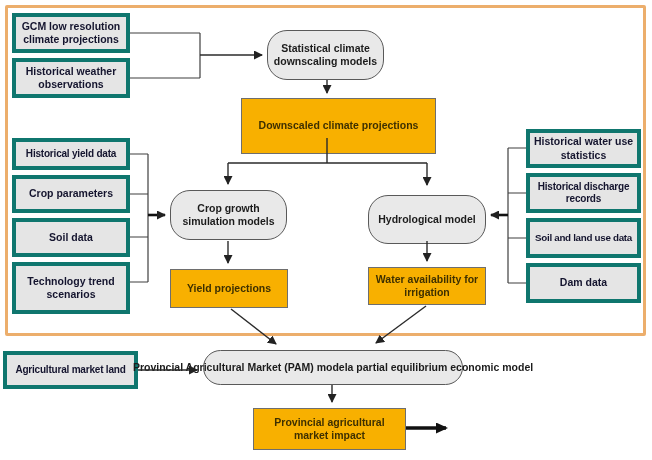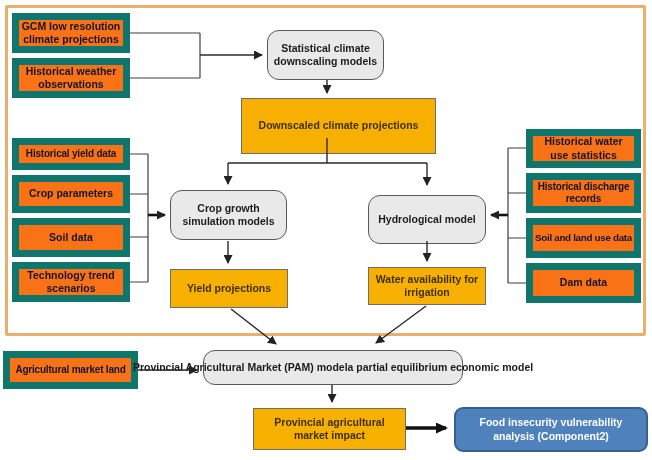--- a/index.html
+++ b/index.html
@@ -8,22 +8,22 @@
     font-family:"Liberation Sans",sans-serif;
   }
   .frame{
     position:absolute;left:5px;top:5px;width:641px;height:331px;
     border:3px solid #ECAE6C;border-radius:2px;box-sizing:border-box;background:transparent;
   }
   .box{
     position:absolute;box-sizing:border-box;display:flex;align-items:center;justify-content:center;
     text-align:center;font-size:10.5px;font-weight:bold;line-height:1.25;padding:2px 2px;
   }
-  .data{background:#f97316;border:7px solid #0f766e;color:#14142e;}
-  .model{background:#E9E9E9;border:1.5px solid #595959;border-radius:12px;color:#1c1c1c;}
+  .data{background:#e5e5e5;border:4px solid #0f766e;color:#14142e;}
+  .model{background:#E9E9E9;border:1.5px solid #595959;border-radius:20px;color:#1c1c1c;}
   .result{background:#F8B000;border:1.5px solid #6E6E6E;color:#3e3000;}
   .final{background:#4F81BD;border:2px solid #36618E;border-radius:9px;color:#ffffff;}
   .pamline{white-space:nowrap;}
   .nowrap{white-space:nowrap;}
   .t10{font-size:10px;letter-spacing:-0.2px;}
   .t98{font-size:9.8px;letter-spacing:-0.3px;}
   svg.wires{position:absolute;left:0;top:0;pointer-events:none;}
   .thin{stroke:#3f3f3f;stroke-width:1.2;fill:none;}
   .med{stroke:#2b2b2b;stroke-width:1.4;fill:none;}
   .bold{stroke:#111111;stroke-width:2.6;fill:none;}
@@ -38,21 +38,21 @@
 
   <div class="box data" style="left:12px;top:13px;width:118px;height:40px;">GCM low resolution climate projections</div>
   <div class="box data" style="left:12px;top:58px;width:118px;height:40px;">Historical weather observations</div>
 
   <div class="box model" style="left:267px;top:30px;width:117px;height:50px;">Statistical climate downscaling models</div>
   <div class="box result nowrap" style="left:230px;top:98px;width:195px;height:56px;margin-left:11px;">Downscaled climate projections</div>
 
   <div class="box data t10 nowrap" style="left:12px;top:138px;width:118px;height:32px;">Historical yield data</div>
   <div class="box data" style="left:12px;top:175px;width:118px;height:38px;">Crop parameters</div>
   <div class="box data" style="left:12px;top:218px;width:118px;height:39px;">Soil data</div>
-  <div class="box data" style="left:12px;top:262px;width:118px;height:40px;">Technology trend scenarios</div>
+  <div class="box data" style="left:12px;top:262px;width:118px;height:52px;">Technology trend scenarios</div>
 
   <div class="box model" style="left:170px;top:190px;width:117px;height:50px;">Crop growth simulation models</div>
   <div class="box result nowrap" style="left:170px;top:269px;width:118px;height:39px;">Yield projections</div>
 
   <div class="box model nowrap" style="left:368px;top:195px;width:118px;height:49px;">Hydrological model</div>
   <div class="box result" style="left:368px;top:267px;width:118px;height:38px;">Water availability for irrigation</div>
 
   <div class="box data" style="left:526px;top:129px;width:115px;height:39px;">Historical water use statistics</div>
   <div class="box data t10" style="left:526px;top:173px;width:115px;height:40px;">Historical discharge records</div>
   <div class="box data t98 nowrap" style="left:526px;top:218px;width:115px;height:40px;">Soil and land use data</div>
@@ -60,21 +60,20 @@
 
   <div class="box data t10 nowrap" style="left:3px;top:351px;width:135px;height:38px;">Agricultural market land</div>
 
   <div class="box model" style="left:203px;top:350px;width:260px;height:35px;flex-direction:row;">
     <div class="pamline">Provincial Agricultural Market (PAM) model</div>
     <div class="pamline">a partial equilibrium economic model</div>
   </div>
 
   <div class="box result" style="left:253px;top:408px;width:153px;height:42px;">Provincial agricultural market impact</div>
 
-  <div class="box final" style="left:454px;top:407px;width:194px;height:45px;padding:2px 6px;">Food insecurity vulnerability analysis (Component2)</div>
 
   <svg class="wires" width="652" height="460" viewBox="0 0 652 460">
     <defs>
       <marker id="ah" markerWidth="9" markerHeight="9" refX="8" refY="4.5" orient="auto" markerUnits="userSpaceOnUse">
         <path d="M0,0 L9,4.5 L0,9 Z" fill="#222222"></path>
       </marker>
       <marker id="ahb" markerWidth="12" markerHeight="11" refX="10" refY="5.5" orient="auto" markerUnits="userSpaceOnUse">
         <path d="M0,0 L12,5.5 L0,11 Z" fill="#111111"></path>
       </marker>
     </defs>

